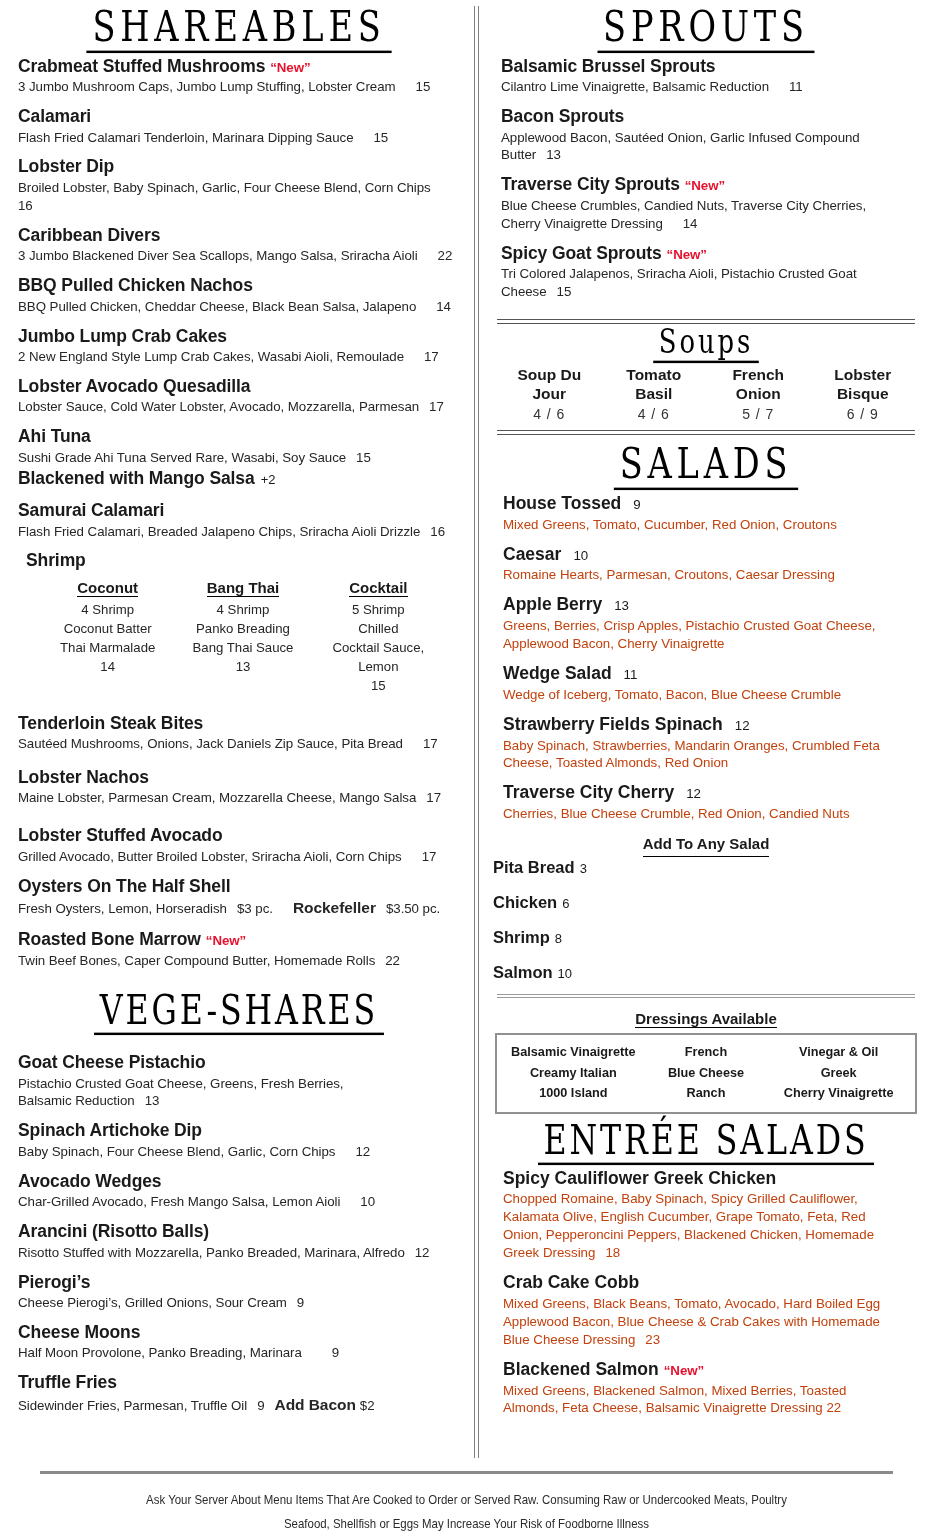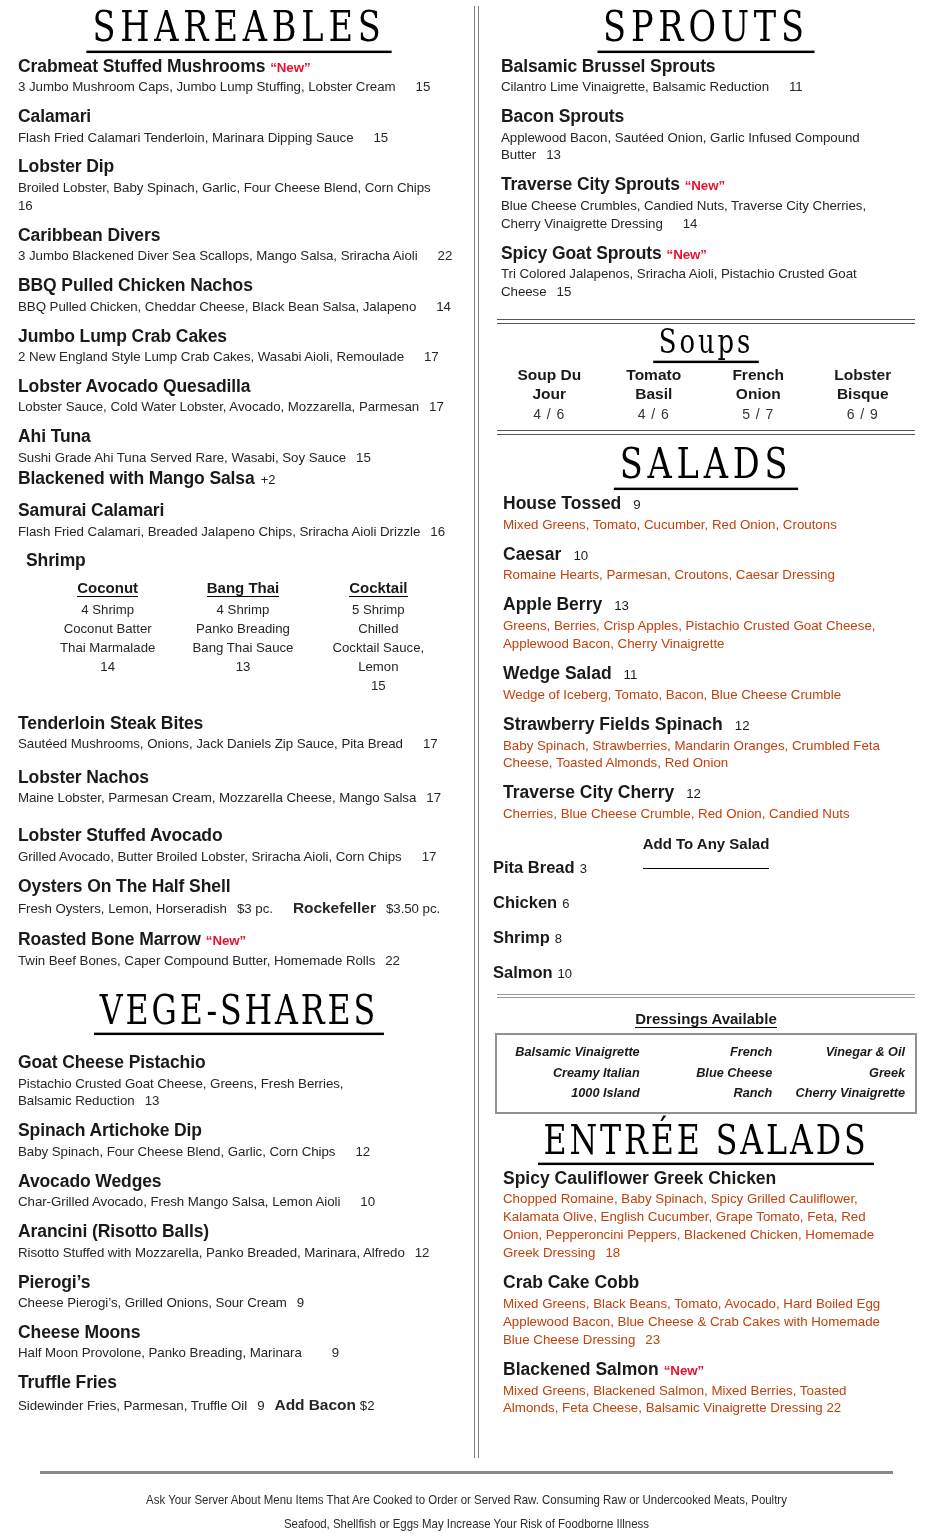--- a/index.html
+++ b/index.html
@@ -144,21 +144,21 @@
     font-size:13.3px; font-weight:normal; margin-left:12px;
   }
   .sal-item .desc{
     font-size:13.3px; line-height:1.35; color:#c2410c;
   }
   .add-head{
     text-align:center;
     font-size:15px; font-weight:bold;
     margin:12px 0 6px 0;
   }
-  .add-head span{ border-bottom:1.6px solid #000; padding-bottom:16px;}
+  .add-head span{ border-bottom:1.6px solid #000; padding-bottom:4px;}
   .add-row{
     display:flex;
     justify-content:center;
     align-items:baseline;
     gap:16px;
     font-size:16.5px;
     font-weight:bold;
     padding-bottom:2px;
     flex-direction:column;
   }
@@ -167,21 +167,21 @@
   .dress-head{
     text-align:center; font-size:15px; font-weight:bold;
     margin:12px 0 6px 0;
   }
   .dress-head span{ border-bottom:1.6px solid #000; }
   .dress-box{
     border:2px solid #909090;
     padding:7px 10px 8px 10px;
     margin:0 2px;
   }
-  .dress-row{ display:flex; text-align:right;font-style:italic; }
+  .dress-row{ display:flex; text-align:center; }
   .dress-row .cell{ flex:1; font-size:12.7px; font-weight:bold; line-height:1.62; }
   
   .footer{
     position:absolute;
     left:0; bottom:0;
     width:933px;
     padding:0 40px;
   }
   .footer .frule{
     border-top:3px solid #8a8a8a;

